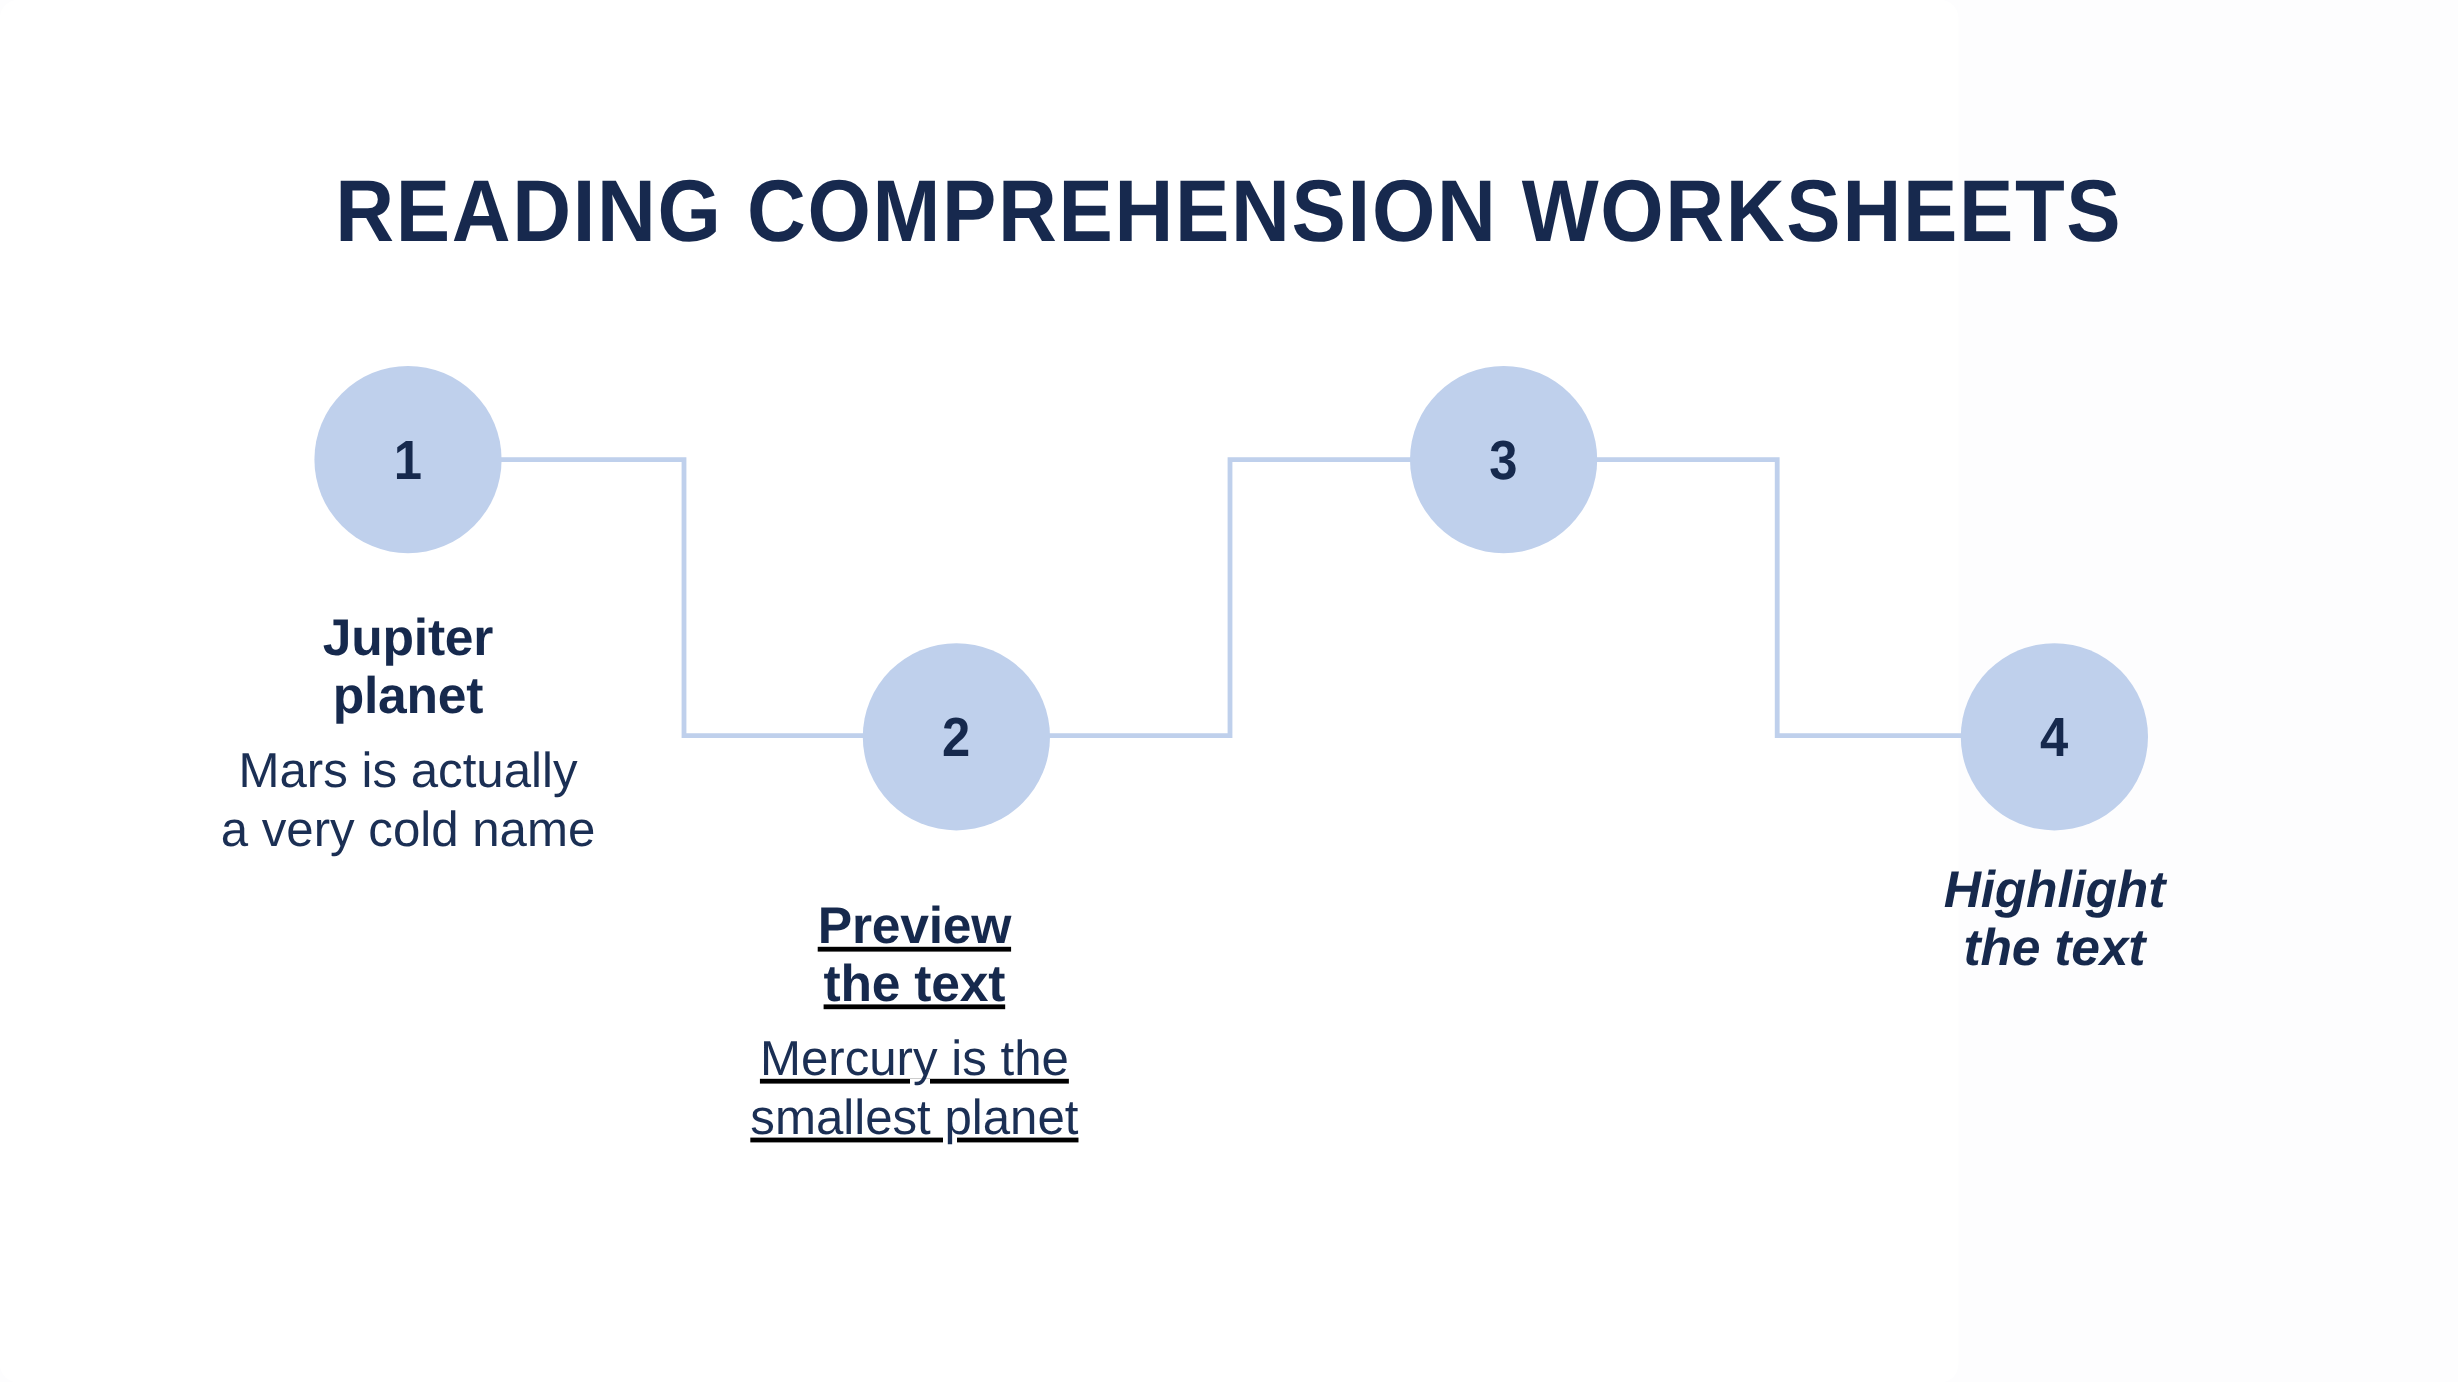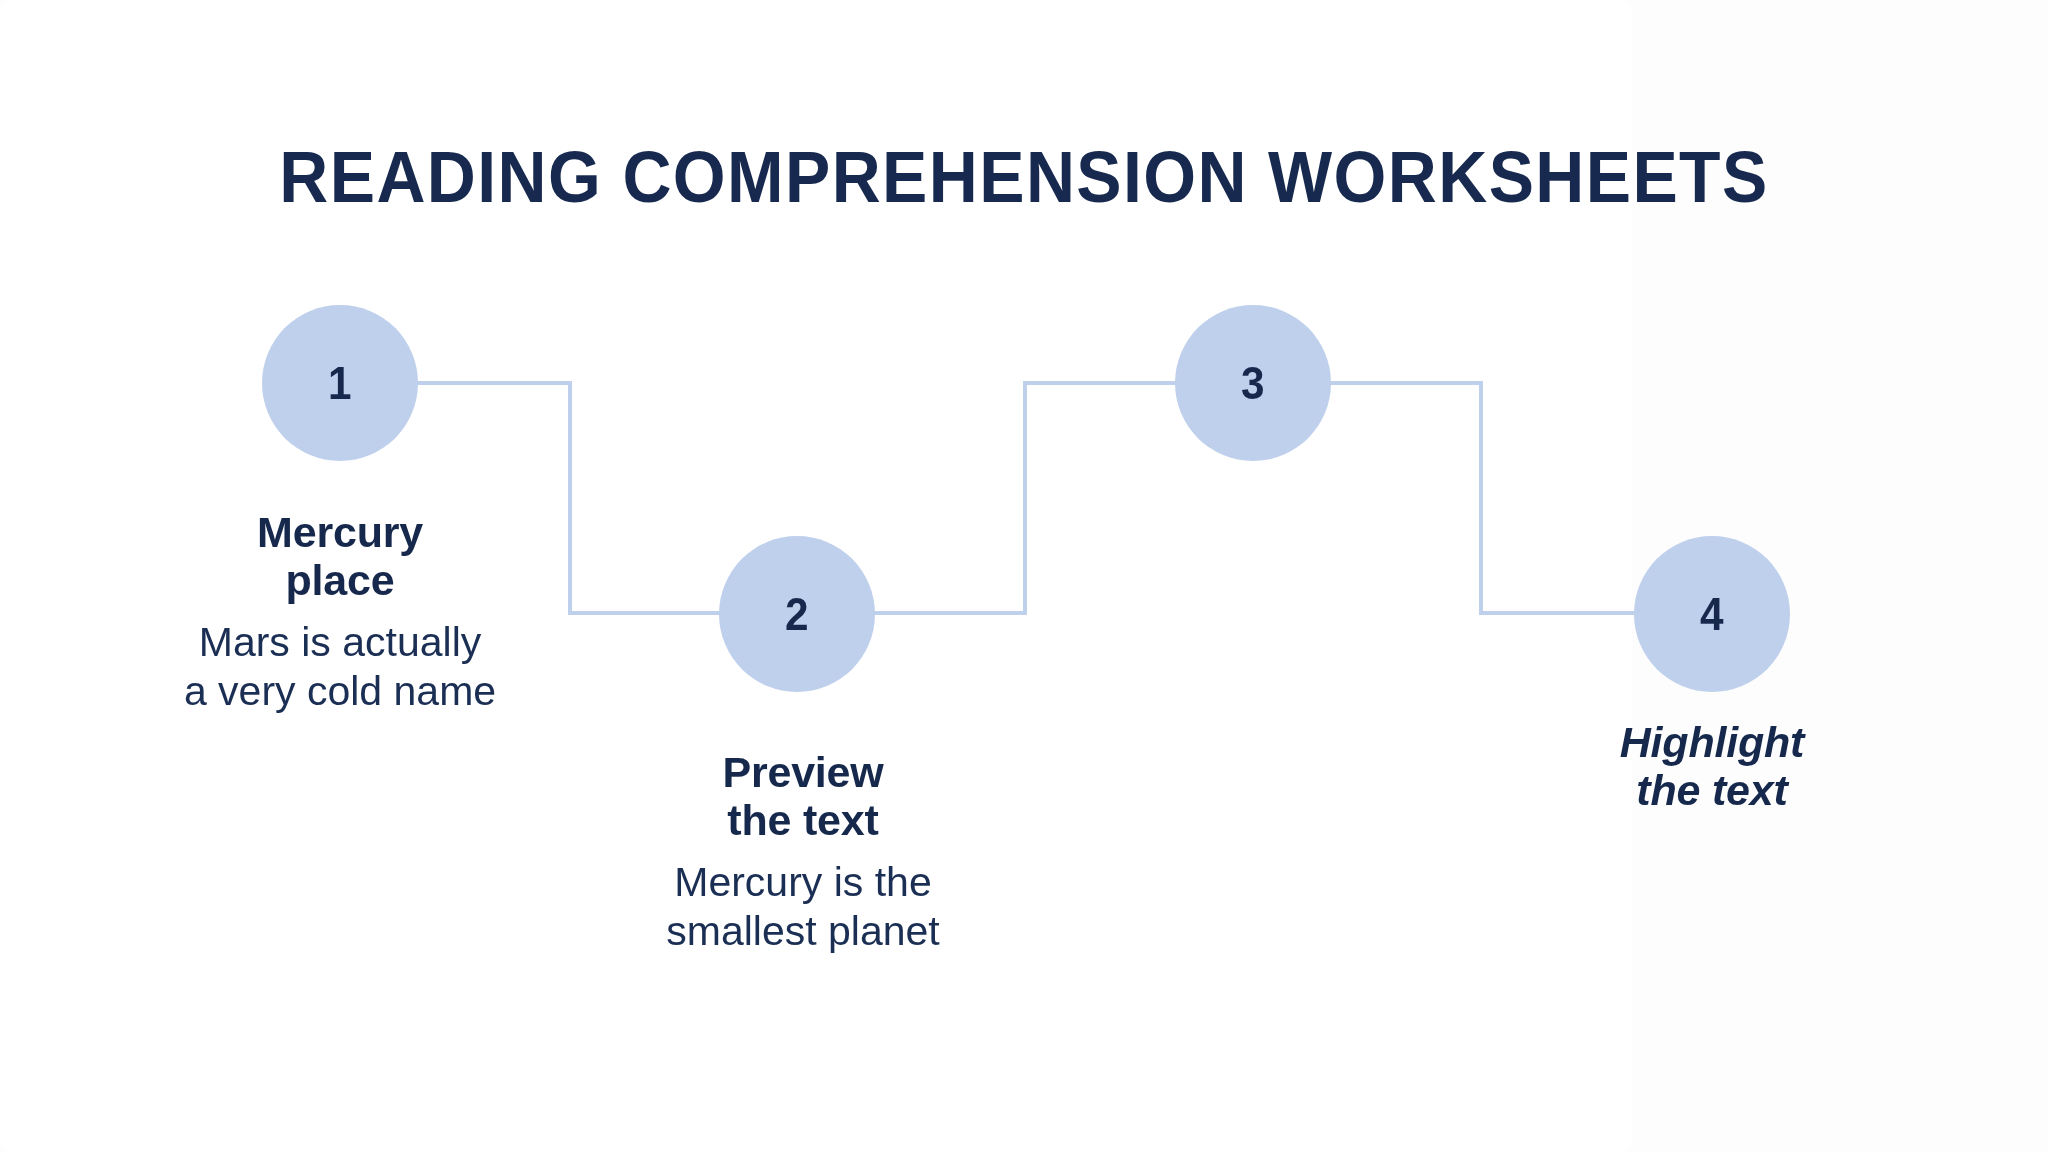--- a/index.html
+++ b/index.html
@@ -95,21 +95,21 @@
     font-family: "Liberation Sans", sans-serif;
     font-weight: normal;
     font-size: 41px;
     line-height: 1.18;
     color: #1b2f54;
     margin: 14px 0 0 0;
   }
 
   
   #text-1 { left: 130px;  top: 508px; }
-  #text-2 { left: 593px;  top: 748px; }
+  #text-2 { left: 552px;  top: 748px; text-decoration: underline; }
   #text-3 { left: 1043px; top: 508px; }
   #text-4 { left: 1502px; top: 718px; font-style: italic; }
 </style>
 </head>
 <body>
 
 <div id="slide">
 
   <div id="slide-title">READING COMPREHENSION WORKSHEETS</div>
 
@@ -120,22 +120,22 @@
     <path d="M 873 613 L 1025 613 L 1025 383 L 1178 383" fill="none" stroke="#bfd0ec" stroke-width="4" stroke-linecap="square"></path>
 
     <path d="M 1328 383 L 1481 383 L 1481 613 L 1637 613" fill="none" stroke="#bfd0ec" stroke-width="4" stroke-linecap="square"></path>
   </svg>
 
   <div class="step-circle" id="circle-1">
     <span class="step-number">1</span>
   </div>
   <div class="step-text" id="text-1">
     <p class="step-heading">
-      <span>Mercury</span><br>
-      <span>place</span>
+      <span>Jupiter</span><br>
+      <span>planet</span>
     </p>
     <p class="step-desc">
       <span>Mars is actually</span><br>
       <span>a very cold name</span>
     </p>
   </div>
 
   <div class="step-circle" id="circle-2">
     <span class="step-number">2</span>
   </div>

